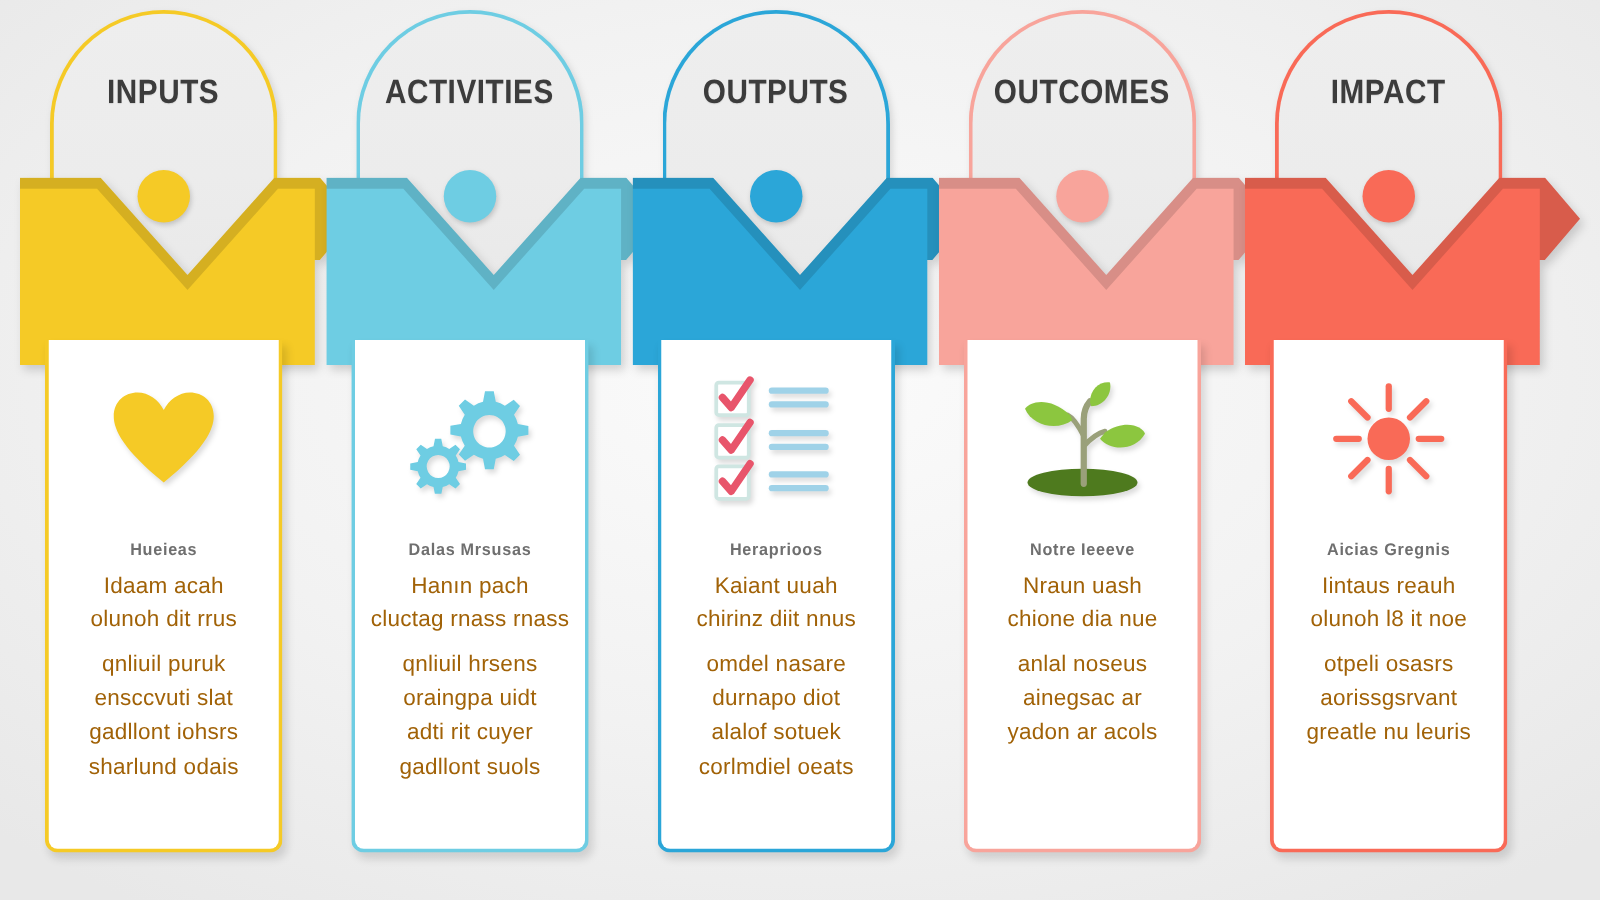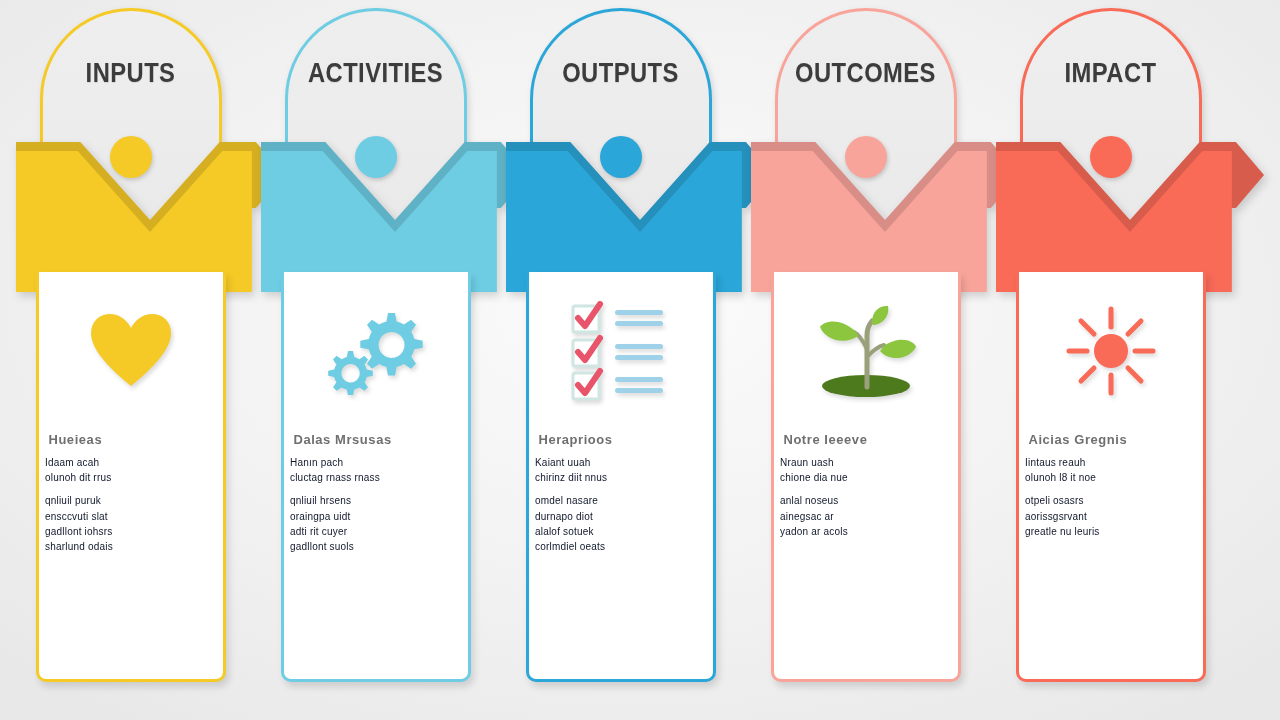--- a/index.html
+++ b/index.html
@@ -146,35 +146,36 @@
   .icon-box svg {
     filter: drop-shadow(2px 3px 2px rgba(0,0,0,0.14));
   }
 
   
   .text-block {
     position: absolute;
     left: 6px;
     right: 6px;
     top: 160px;
+    text-align: center;
     color: #8b8b8b;
     filter: blur(0.45px);
   }
   .tb-head {
     font-size: 13.5px;
     font-weight: 700;
     color: #6f6f6f;
     letter-spacing: 0.6px;
     margin-bottom: 8px;
     transform: scaleX(0.96);
   }
   .tb-line {
-    font-size: 10px;
+    font-size: 18px;
     line-height: 1.52;
-    color: #0f172a;
+    color: #a16207;
     letter-spacing: 0.2px;
   }
   .tb-gap { height: 8px; }
 
   
 </style>
 </head>
 <body>
 
 <div id="stage">

